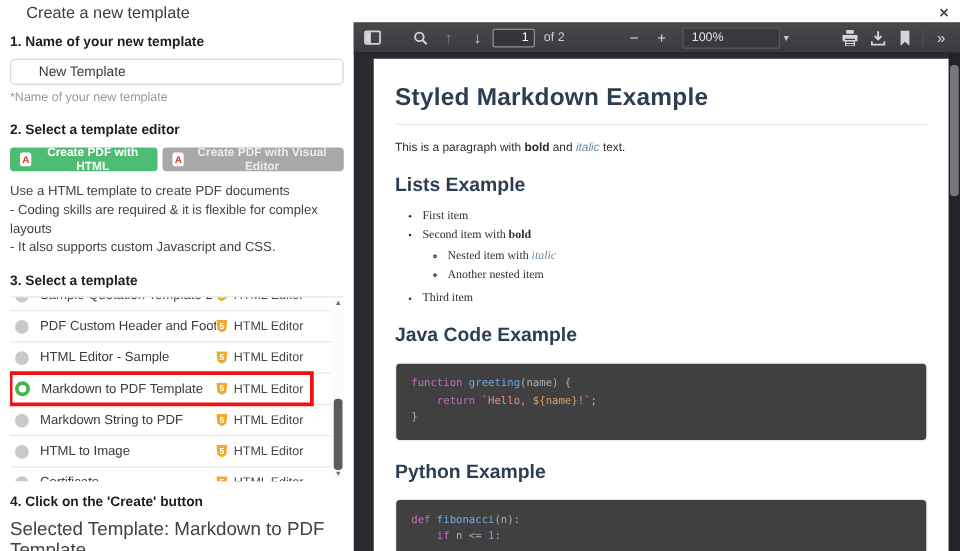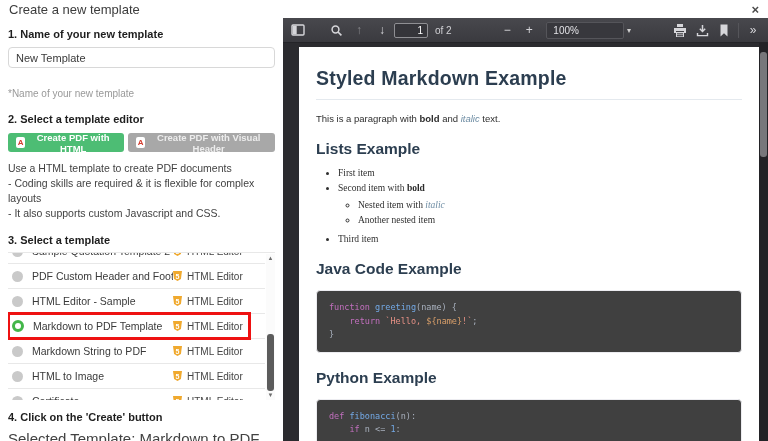--- a/index.html
+++ b/index.html
@@ -1,30 +1,30 @@
 <!DOCTYPE html>
 <html style="--green: #4dbd74; --gray-button: #a8a8a8; --blue: #4179e1; --red-highlight: #ee1111; --navy: #2c3e50; --orange-badge: #f0a92e; --radio-green: #43b649; --viewer-bg: #2b2b2f; --tok-kw: #c26fbe; --tok-fn: #73a9e6; --tok-str: #e59085; --tok-interp: #dba06a; --tok-pl: #a8b0bd; --tok-num: #73a9e6;"><head>
 <meta charset="utf-8">
 <style>
   * { margin:0; padding:0; box-sizing:border-box; }
   html,body { width:768px; height:441px; overflow:hidden; }
   body { font-family:"Liberation Sans", sans-serif; background:#fff; }
   .screen { position:relative; width:768px; height:441px; background:#fff; }
 
   
-  .modal-header { position:absolute; top:0; left:0; right:0; height:18px; background:#fff; display:flex; align-items:center; padding:0 9px; }
+  .modal-header { position:absolute; top:0; left:12px; right:0; height:18px; background:#fff; display:flex; align-items:center; padding:0 9px; }
   .modal-title { font-size:13px; color:#3c3c3c; }
   .modal-close { margin-left:auto; font-size:13px; color:#4a4a4a; font-weight:bold; cursor:pointer; line-height:1; }
 
   
   .left-panel { position:absolute; top:18px; left:0; width:283px; bottom:0; background:#fff; padding:0 8px; }
   .step-heading { font-size:11px; font-weight:bold; color:#1e1e1e; }
   .s1 { margin-top:10px; }
-  .name-input { margin-top:7px; width:267px; height:21px; border:1px solid #d8d8d8; border-radius:4px; padding:0 7px; font-size:11px; color:#3a3a3a; font-family:"Liberation Sans", sans-serif; }
-  .helper { margin-top:20px; font-size:10px; color:#999; }
+  .name-input { margin-top:7px; width:267px; height:21px; border:1px solid #d8d8d8; border-radius:4px; padding:0 22px; font-size:11px; color:#3a3a3a; font-family:"Liberation Sans", sans-serif; }
+  .helper { margin-top:5px; font-size:10px; color:#999; }
   .s2 { margin-top:14px; }
   .editor-buttons { margin-top:8px; display:flex; gap:4px; }
   .editor-btn { height:19px; display:flex; align-items:center; gap:5px; padding:0 8px; border:none; border-radius:3px; font-size:9.5px; font-weight:bold; font-family:"Liberation Sans", sans-serif; cursor:pointer; }
   .editor-btn.active { background:var(--green); color:#fff; }
   .editor-btn.inactive { background:var(--gray-button); color:#ededed; }
   .pdf-mini-icon { width:11px; height:11px; background:#fff; border-radius:2px; display:flex; align-items:center; justify-content:center; font-size:8px; font-weight:bold; color:#d33a2c; }
   .editor-desc { margin-top:9px; font-size:10.5px; color:#424242; line-height:15px; }
   .s3 { margin-top:13px; }
 
   .tpl-list { position:relative; margin-top:6px; height:148px; border-top:1px solid #e8e8e8; overflow:hidden; }
@@ -103,21 +103,21 @@
     <div class="helper">*Name of your new template</div>
 
     <div class="step-heading s2">2. Select a template editor</div>
     <div class="editor-buttons">
       <button class="editor-btn active">
         <span class="pdf-mini-icon">A</span>
         <span>Create PDF with HTML</span>
       </button>
       <button class="editor-btn inactive">
         <span class="pdf-mini-icon">A</span>
-        <span>Create PDF with Visual Header</span>
+        <span>Create PDF with Visual Editor</span>
       </button>
     </div>
     <div class="editor-desc" id="editor-desc">
         <div>Use a HTML template to create PDF documents</div>
         <div>- Coding skills are required &amp; it is flexible for complex layouts</div>
         <div>- It also supports custom Javascript and CSS.</div>
       </div>
 
     <div class="step-heading s3">3. Select a template</div>
     <div class="tpl-list">

